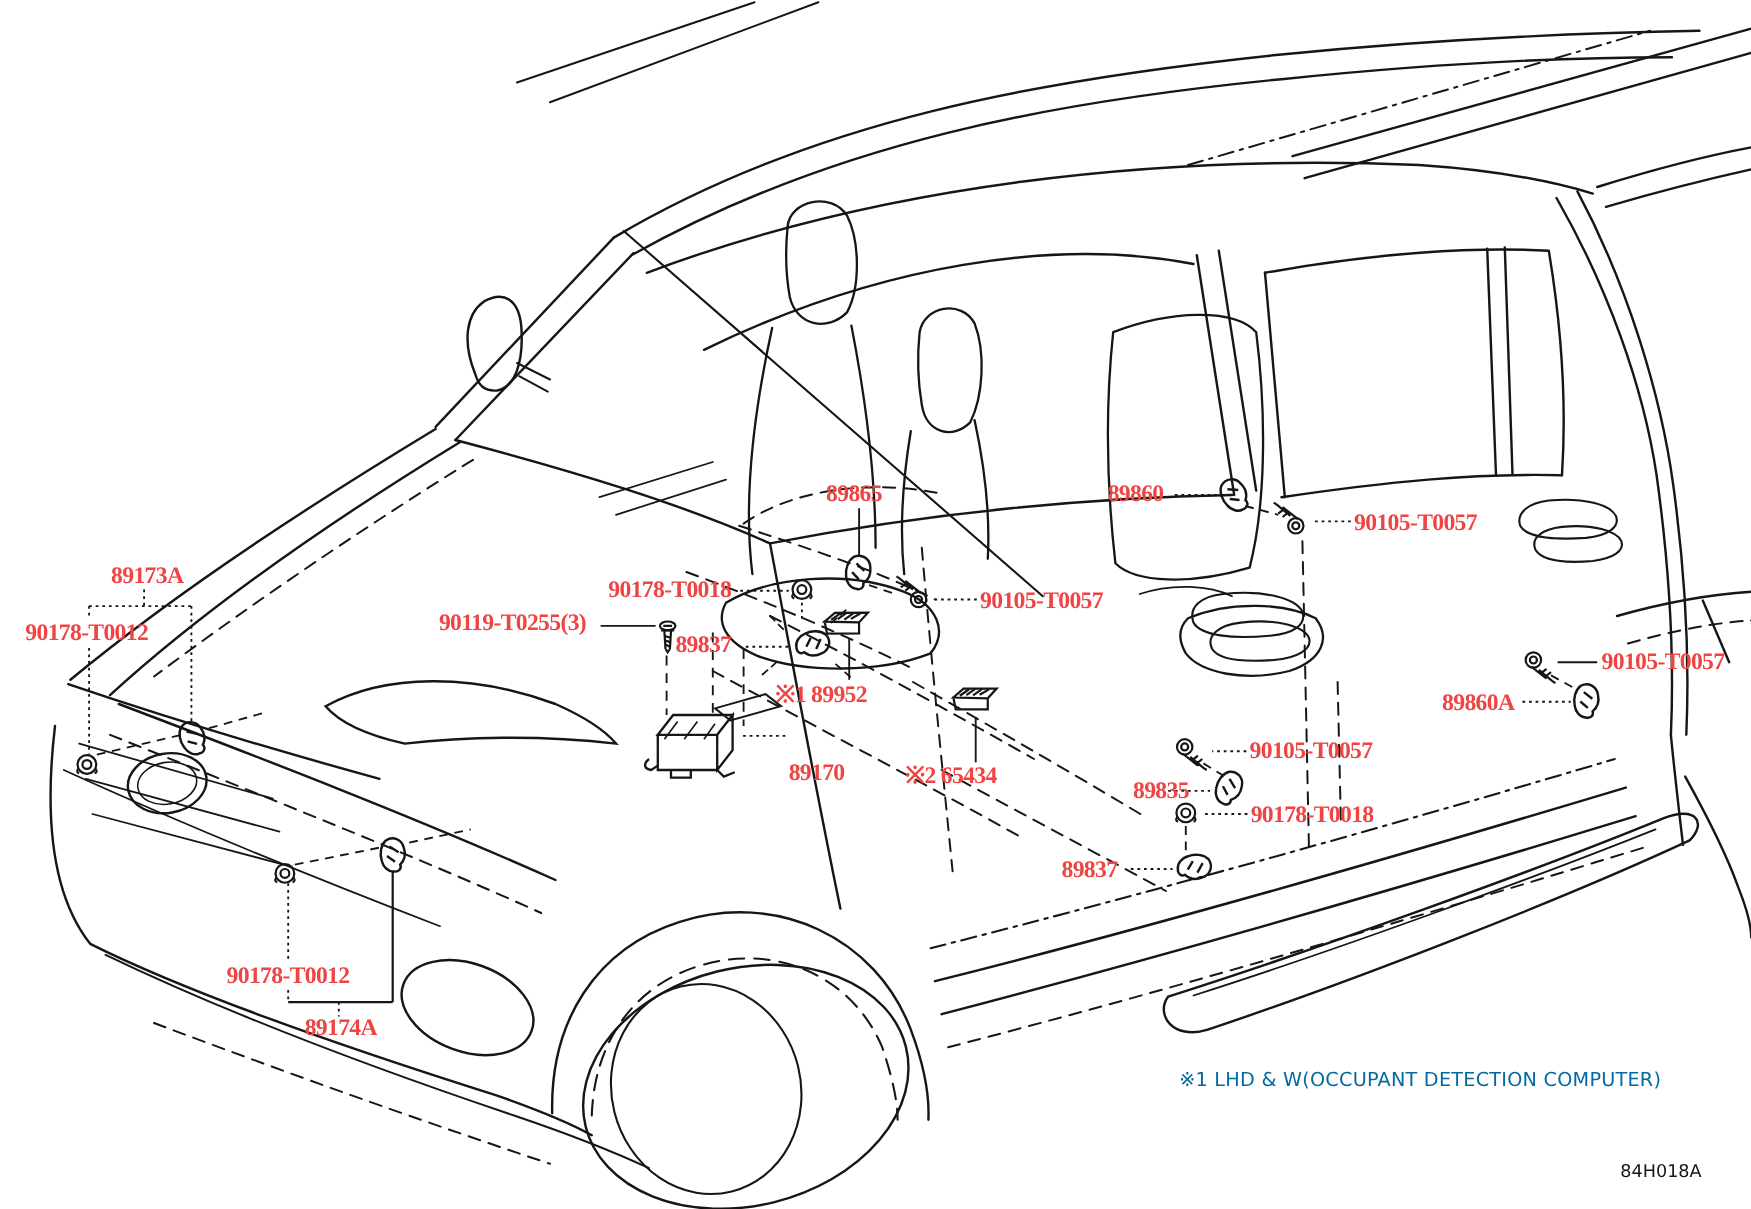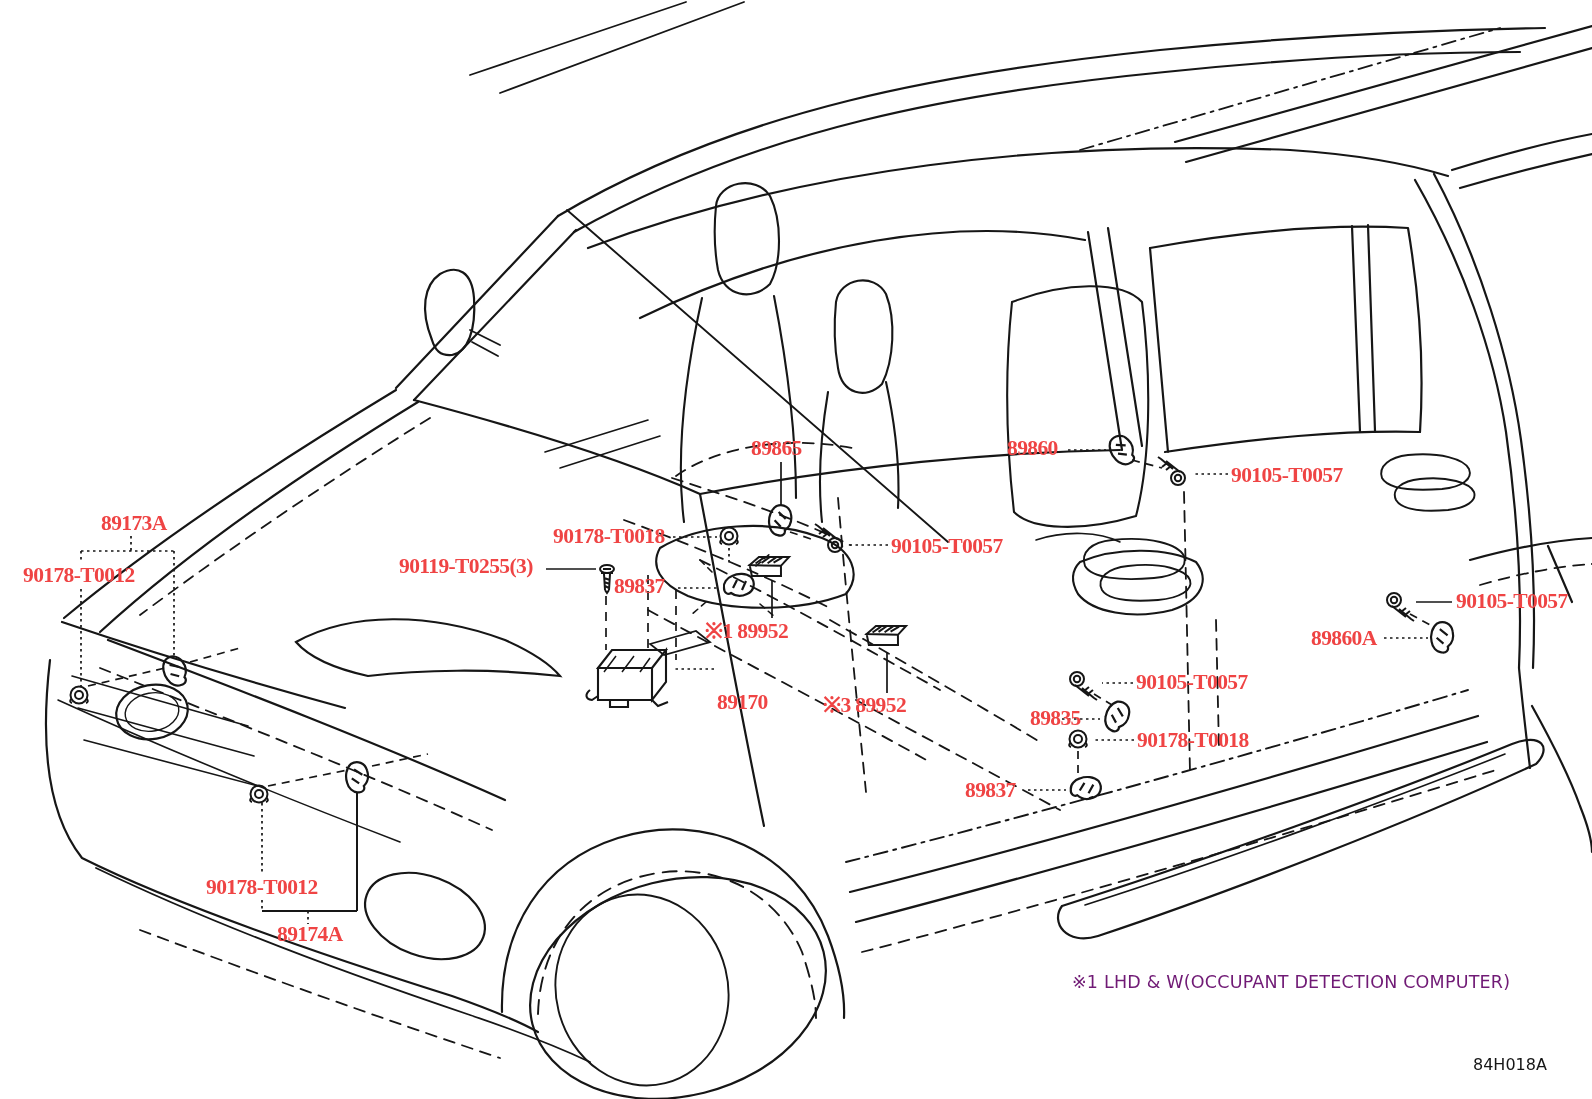--- a/index.html
+++ b/index.html
@@ -2,21 +2,21 @@
 <html><head>
 <meta charset="utf-8">
 <style>
   html,body{margin:0;padding:0;background:#ffffff;}
   #stage{position:relative;width:1592px;height:1099px;background:#fff;overflow:hidden;
          font-family:"Liberation Sans",sans-serif;}
   #art{position:absolute;left:0;top:0;}
   .plabel{position:absolute;font-family:"Liberation Serif",serif;font-weight:700;
           font-size:21.5px;letter-spacing:-0.6px;line-height:1;white-space:pre;color:#ef4444;}
   .note{position:absolute;font-family:"DejaVu Sans",sans-serif;font-size:17.5px;
-        letter-spacing:0.2px;line-height:1.35;color:#701a75;white-space:pre;}
+        letter-spacing:0.2px;line-height:1.35;color:#0369a1;white-space:pre;}
   .dcode{position:absolute;font-family:"DejaVu Sans",sans-serif;font-size:16px;color:#161616;}
 </style>
 </head>
 <body>
 
 <div id="stage">
 
   <svg id="art" width="1592" height="1099" viewBox="0 0 1592 1099">
     <defs>
       <g id="g-nut" stroke="#161616" stroke-width="2" fill="none">
@@ -216,21 +216,21 @@
       <div class="plabel" style="left: 399px; top: 556px;">90119-T0255(3)</div>
       <div class="plabel" style="left: 614px; top: 576px;">89837</div>
       <div class="plabel" style="left: 705px; top: 621px;">※1 89952</div>
       <div class="plabel" style="left: 717px; top: 658px; margin-top: 34px;">89170</div>
       <div class="plabel" style="left: 751px; top: 438px;">89865</div>
       <div class="plabel" style="left: 891px; top: 536px;">90105-T0057</div>
       <div class="plabel" style="left: 1007px; top: 438px;">89860</div>
       <div class="plabel" style="left: 1231px; top: 465px;">90105-T0057</div>
       <div class="plabel" style="left: 1456px; top: 591px;">90105-T0057</div>
       <div class="plabel" style="left: 1311px; top: 628px; text-align: center;">89860A</div>
-      <div class="plabel" style="left: 823px; top: 695px;">※3 89952</div>
+      <div class="plabel" style="left: 823px; top: 695px;">※2 65434</div>
       <div class="plabel" style="left: 1136px; top: 672px;">90105-T0057</div>
       <div class="plabel" style="left: 1030px; top: 708px;">89835</div>
       <div class="plabel" style="left: 1137px; top: 730px;">90178-T0018</div>
       <div class="plabel" style="left: 965px; top: 780px;">89837</div>
       <div class="plabel" style="left: 206px; top: 877px;">90178-T0012</div>
       <div class="plabel" style="left: 277px; top: 924px;">89174A</div>
     </div>
 
   <div class="note" style="left:1072px;top:971px">※1 LHD &amp; W(OCCUPANT DETECTION COMPUTER)</div>
   <div class="dcode" style="left:1473px;top:1055px">84H018A</div>

